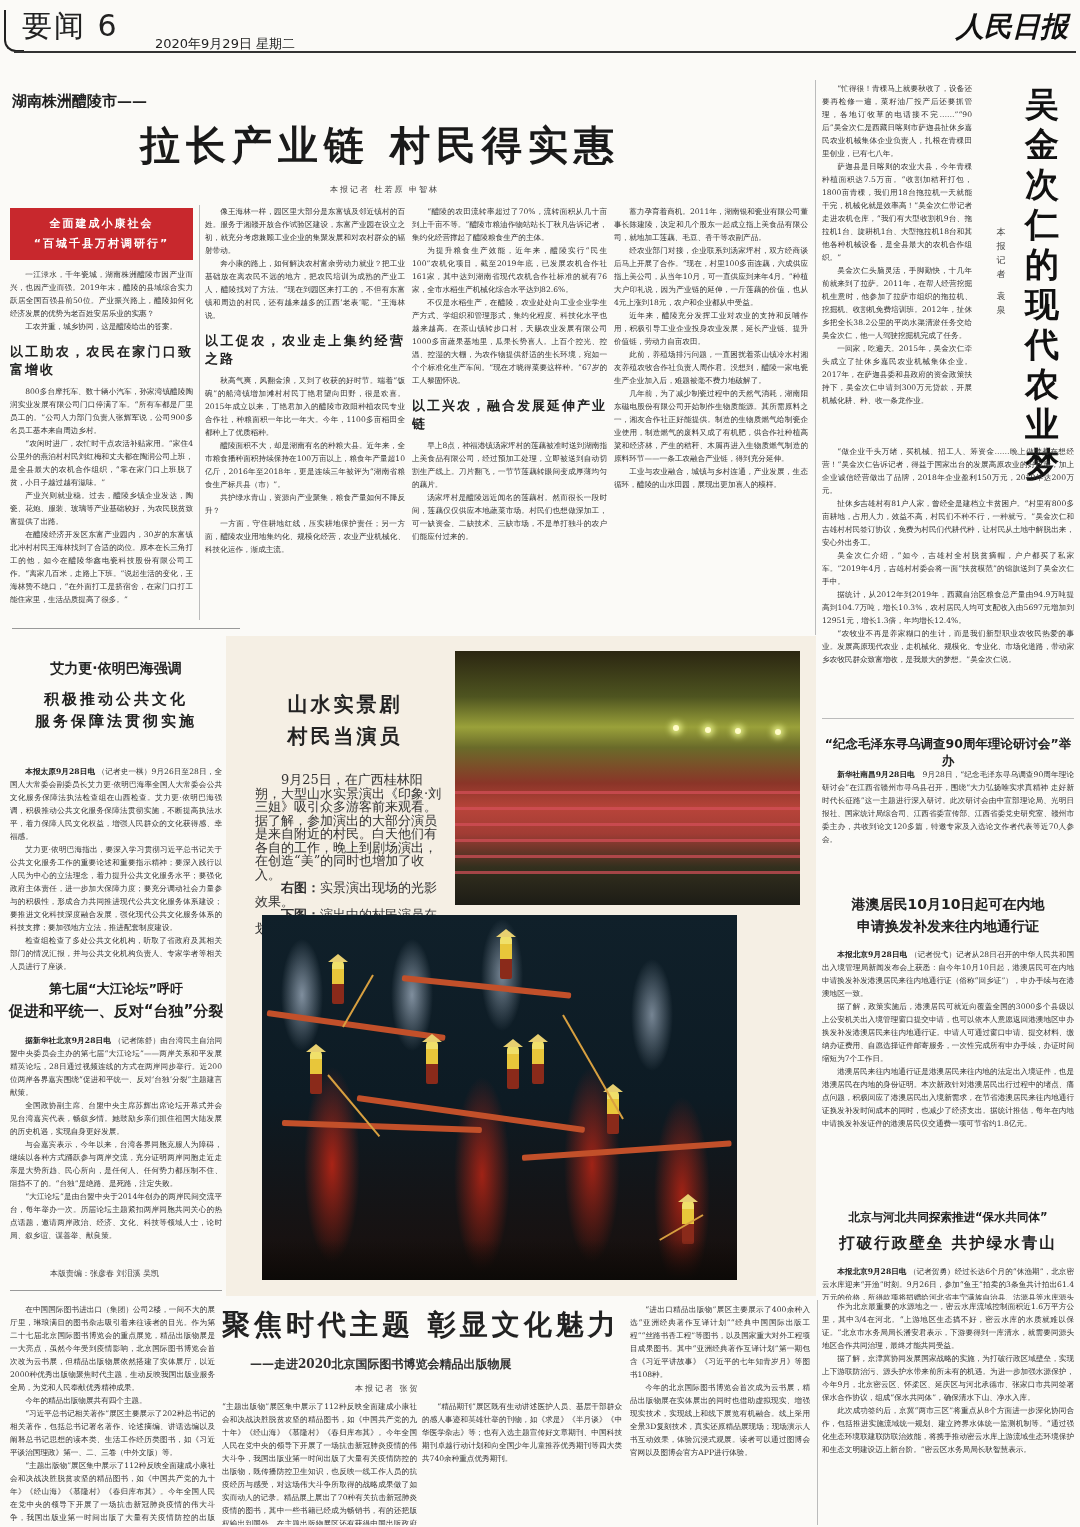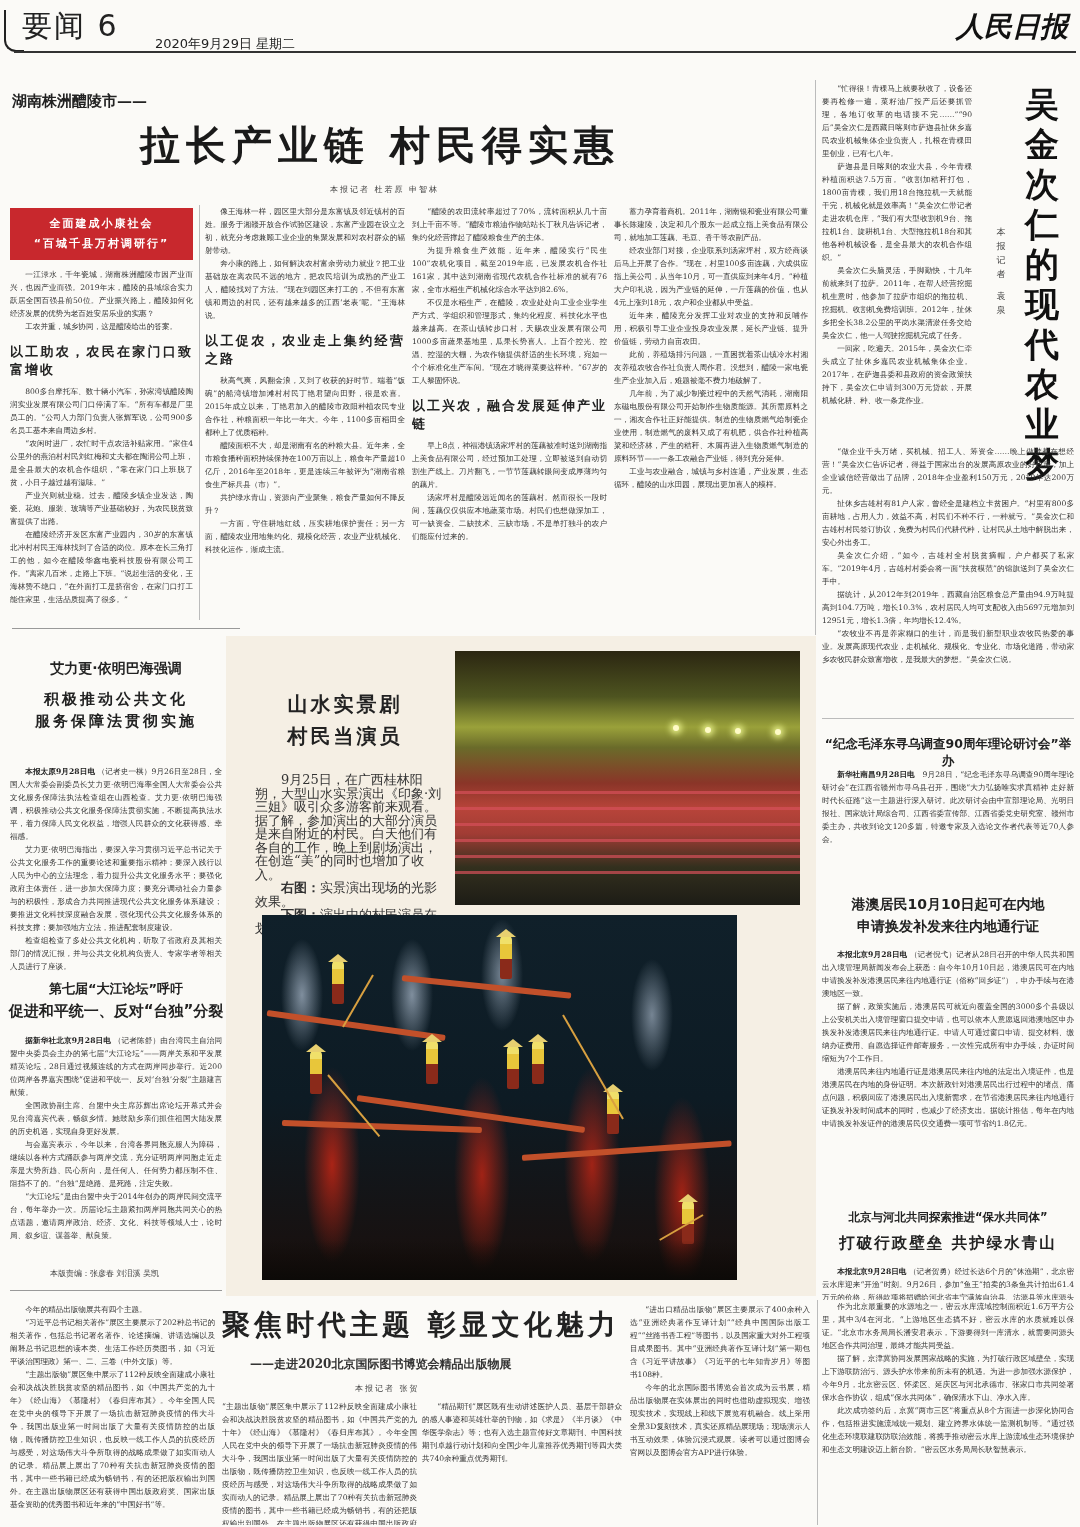--- a/index.html
+++ b/index.html
@@ -230,20 +230,21 @@
   <p><b>本报北京9月28日电</b> <span>（记者贺勇）</span><span>经过长达6个月的“休渔期”，北京密云水库迎来“开渔”时刻。9月26日，参加“鱼王”拍卖的3条鱼共计拍出61.4万元的价格，所得款项将捐赠给河北省丰宁满族自治县、沽源县等水库源头地区，以感谢水库源头地区为保护水源所作出的贡献。</span></p>
 </div>
 <div class="vline" style="left:817px;top:1300px;height:225px;"></div>
 <div class="col" style="left:822px;top:1300px;width:252px;height:225px;">
   <p>作为北京最重要的水源地之一，密云水库流域控制面积近1.6万平方公里，其中3/4在河北。“上游地区生态搞不好，密云水库的水质就难以保证。”北京市水务局局长潘安君表示，下游要得到一库清水，就需要同源头地区合作共同治理，最终才能共同受益。</p>
   <p>据了解，京津冀协同发展国家战略的实施，为打破行政区域壁垒，实现上下游联防治污、源头护水带来前所未有的机遇。为进一步加强水源保护，今年9月，北京密云区、怀柔区、延庆区与河北承德市、张家口市共同签署保水合作协议，组成“保水共同体”，确保清水下山、净水入库。</p>
   <p>此次成功签约后，京冀“两市三区”将重点从8个方面进一步深化协同合作，包括推进实施流域统一规划、建立跨界水体统一监测机制等。“通过强化生态环境联建联防联治效能，将携手推动密云水库上游流域生态环境保护和生态文明建设迈上新台阶。”密云区水务局局长耿智慧表示。</p>
 </div>
 
 <div class="col" style="left:10px;top:1303px;width:205px;height:222px;">
+  <p>在中国国际图书进出口（集团）公司2楼，一间不大的展厅里，琳琅满目的图书杂志吸引着来往读者的目光。作为第二十七届北京国际图书博览会的重点展览，精品出版物展是一大亮点，虽然今年受到疫情影响，北京国际图书博览会首次改为云书展，但精品出版物展依然搭建了实体展厅，以近2000种优秀出版物聚焦时代主题，生动反映我国出版业服务全局，为党和人民奉献优秀精神成果。</p>
   <p>今年的精品出版物展共有四个主题。</p>
   <p>“习近平总书记相关著作”展区主要展示了202种总书记的相关著作，包括总书记署名著作、论述摘编、讲话选编以及阐释总书记思想的读本类、生活工作经历类图书，如《习近平谈治国理政》第一、二、三卷（中外文版）等。</p>
   <p>“主题出版物”展区集中展示了112种反映全面建成小康社会和决战决胜脱贫攻坚的精品图书，如《中国共产党的九十年》《经山海》《慕隆村》《春归库布其》。今年全国人民在党中央的领导下开展了一场抗击新冠肺炎疫情的伟大斗争，我国出版业第一时间出版了大量有关疫情防控的出版物，既传播防控卫生知识，也反映一线工作人员的抗疫经历与感受，对这场伟大斗争所取得的战略成果做了如实而动人的记录。精品展上展出了70种有关抗击新冠肺炎疫情的图书，其中一些书籍已经成为畅销书，有的还把版权输出到国外。在主题出版物展区还有获得中国出版政府奖、国家出版基金资助的优秀图书和近年来的“中国好书”等。</p>
 </div>
 <div class="abs bottom-title" style="left:222px;top:1306px;">聚焦时代主题 彰显文化魅力</div>
 <div class="abs serif" style="left:250px;top:1356px;font-size:12px;font-weight:bold;color:#333;">——走进2020北京国际图书博览会精品出版物展</div>
 <div class="abs byline" style="left:355px;top:1383px;">本报记者 张贺</div>
 <div class="col" style="left:222px;top:1400px;width:195px;height:125px;">
   <p style="text-indent:0;">“主题出版物”展区集中展示了112种反映全面建成小康社会和决战决胜脱贫攻坚的精品图书，如《中国共产党的九十年》《经山海》《慕隆村》《春归库布其》。今年全国人民在党中央的领导下开展了一场抗击新冠肺炎疫情的伟大斗争，我国出版业第一时间出版了大量有关疫情防控的出版物，既传播防控卫生知识，也反映一线工作人员的抗疫经历与感受，对这场伟大斗争所取得的战略成果做了如实而动人的记录。精品展上展出了70种有关抗击新冠肺炎疫情的图书，其中一些书籍已经成为畅销书，有的还把版权输出到国外。在主题出版物展区还有获得中国出版政府奖、国家出版基金资助的优秀图书和近年来的“中国好书”等。</p>
 </div>

